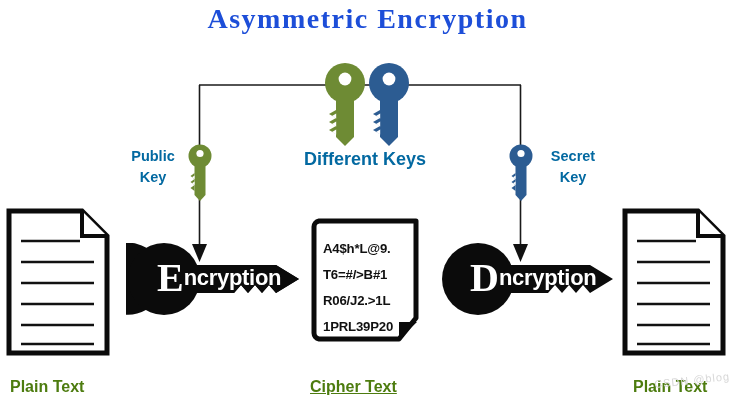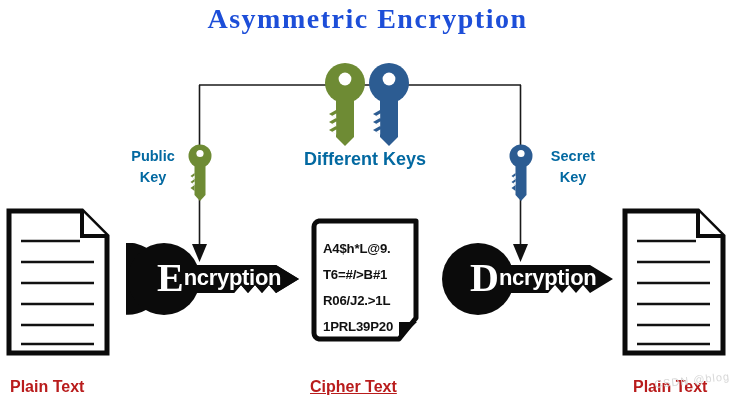--- a/index.html
+++ b/index.html
@@ -61,21 +61,21 @@
     top: 146px;
     width: 170px;
     text-align: center;
     font-size: 18px;
   }
 
   .bottom-label {
     font-family: "Liberation Sans", sans-serif;
     font-weight: bold;
     font-size: 16px;
-    color: #b91c1c;
+    color: #4d7c0f;
     top: 378px;
   }
   #lbl-plain-left  { left: 10px;  }
   #lbl-cipher      { left: 310px; text-decoration: underline; }
   #lbl-plain-right { left: 633px; }
 
   #cipher-box {
     left: 311px;
     top: 218px;
     width: 113px;

